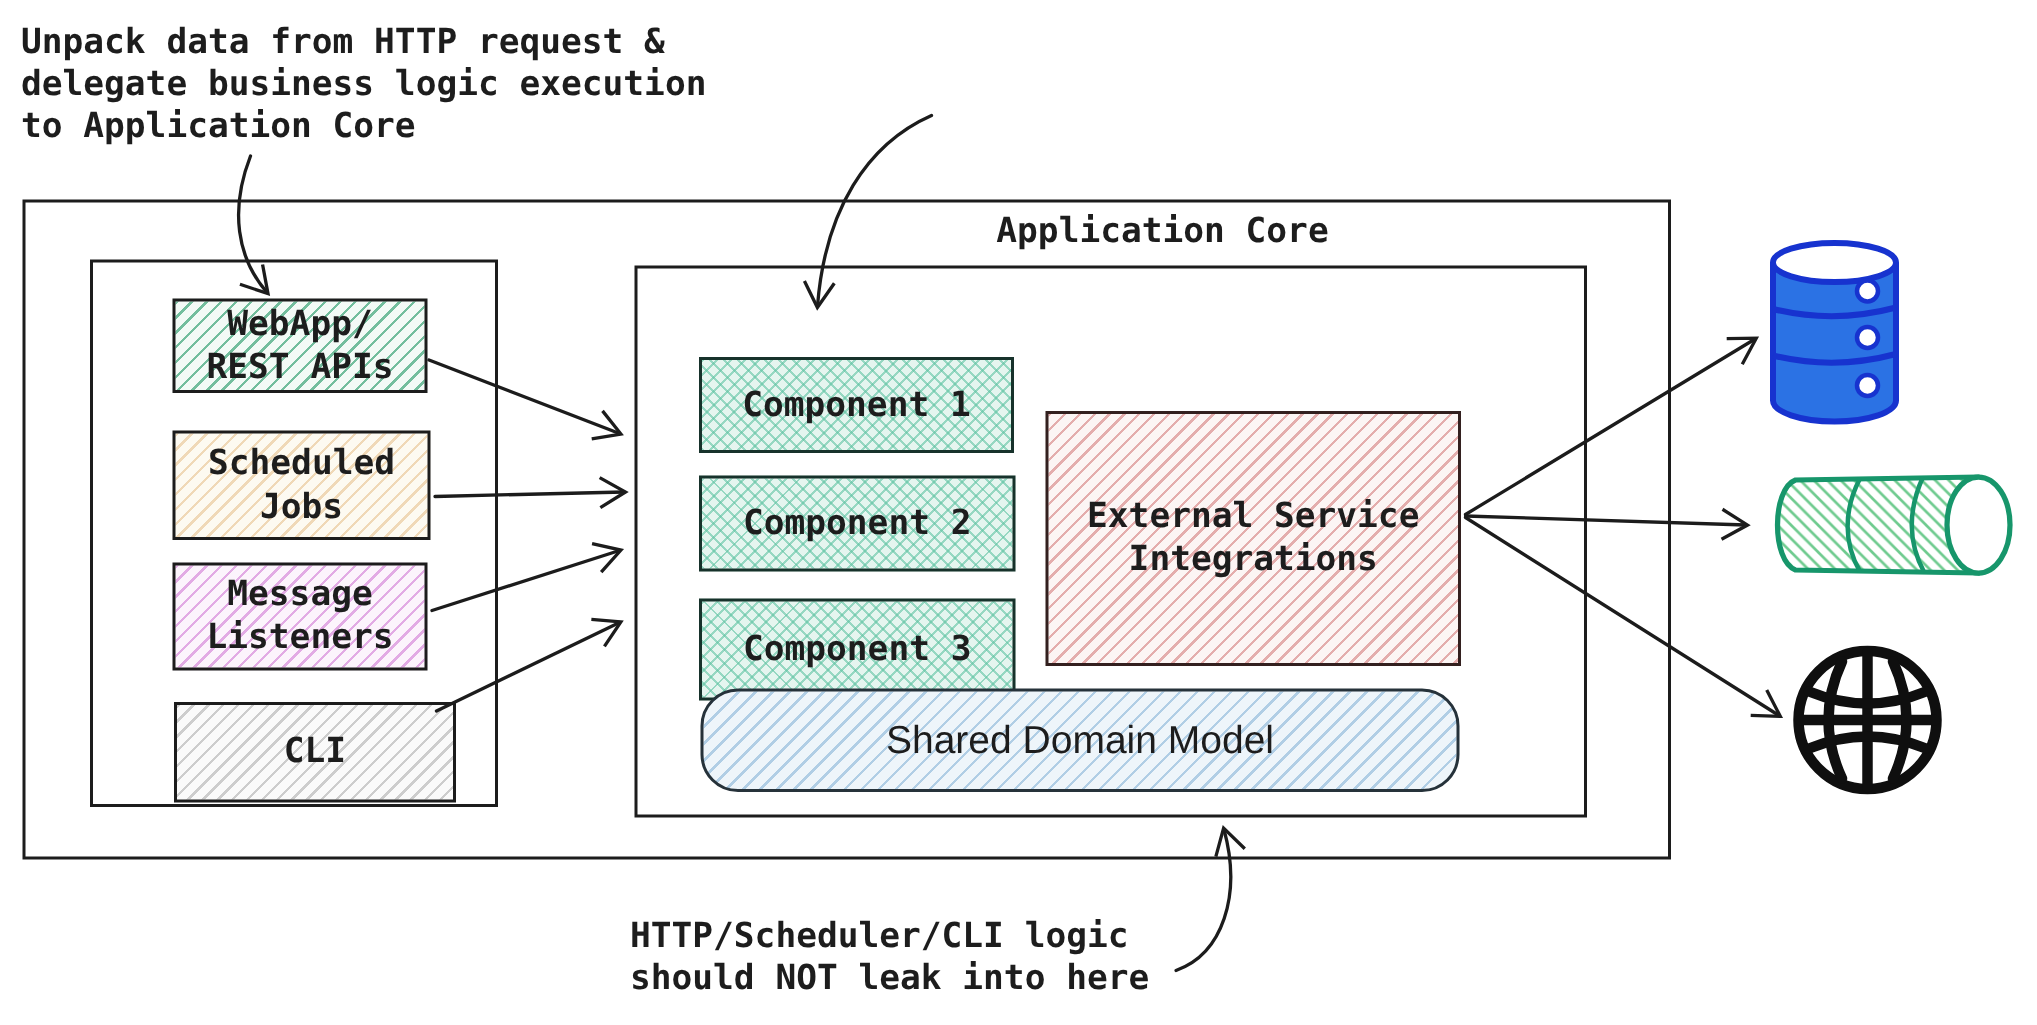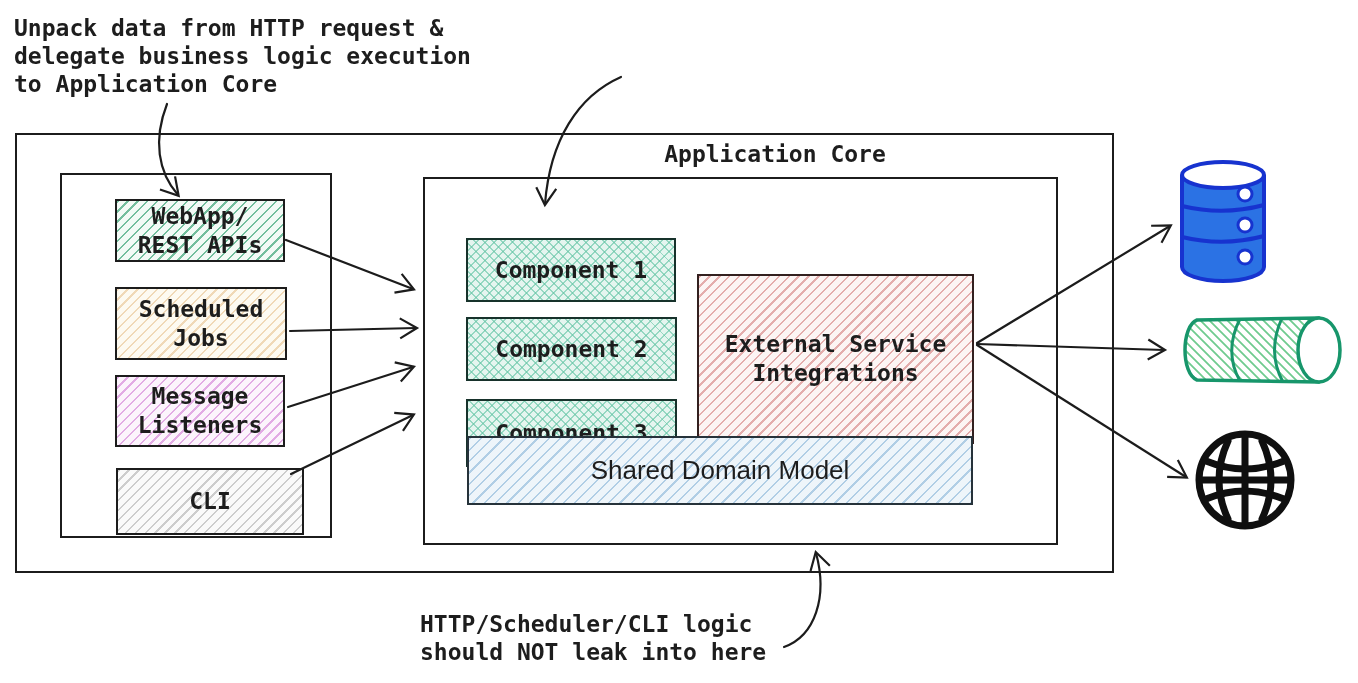--- a/index.html
+++ b/index.html
@@ -61,22 +61,23 @@
   #adapter-webapp { left:115px; top:199px; width:170px; height:63px; }
   #adapter-sched  { left:115px; top:287px; width:172px; height:73px; }
   #adapter-msg    { left:115px; top:375px; width:170px; height:72px; }
   #adapter-cli    { left:116px; top:468px; width:188px; height:67px; }
 
   #component-1 { left:466px; top:214px; width:210px; height:64px; border-color:#17322b; }
   #component-2 { left:466px; top:293px; width:211px; height:64px; border-color:#17322b; }
   #component-3 { left:466px; top:375px; width:211px; height:68px; border-color:#17322b; }
   #external-box { left:697px; top:230px; width:277px; height:170px; border-color:#33201f;margin-top:44px; }
   #shared-box {
-    left:467px; top:436px; width:506px; height:69px; border-color:#26323a;
+    left:467px; top:459px; width:506px; height:69px; border-color:#26323a;
     font:400 26px "Liberation Sans", sans-serif;
+    border-radius:25px;
   }
 
   .icon { position:absolute; }
   #database-icon { left:1174px; top:158px; }
   #queue-icon    { left:1176px; top:314px; }
   #globe-icon    { left:1193px; top:428px; }
 
   #arrow-layer { position:absolute; left:0; top:0; width:1358px; height:683px; pointer-events:none; }
   .arrow { fill:none; stroke:#1c1c1c; stroke-width:2.2; stroke-linecap:round; }
 </style>

